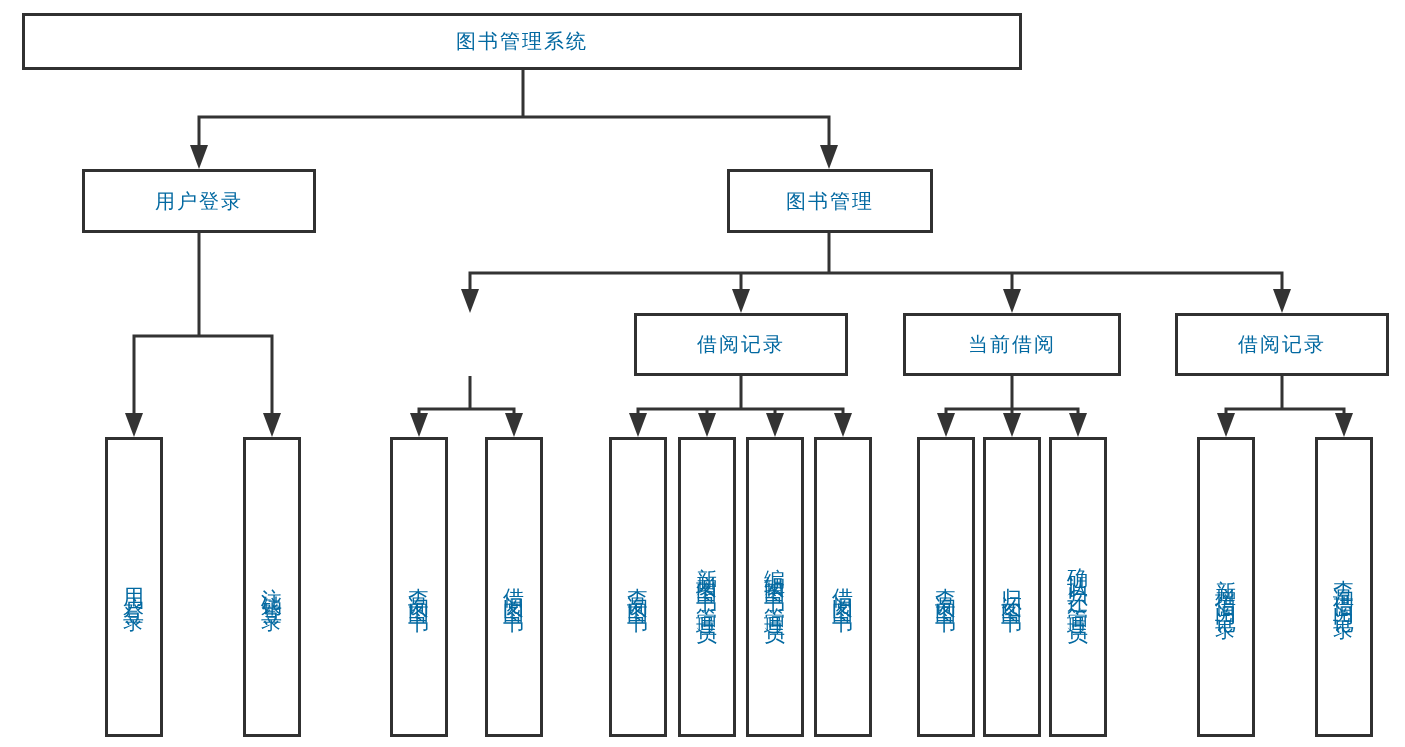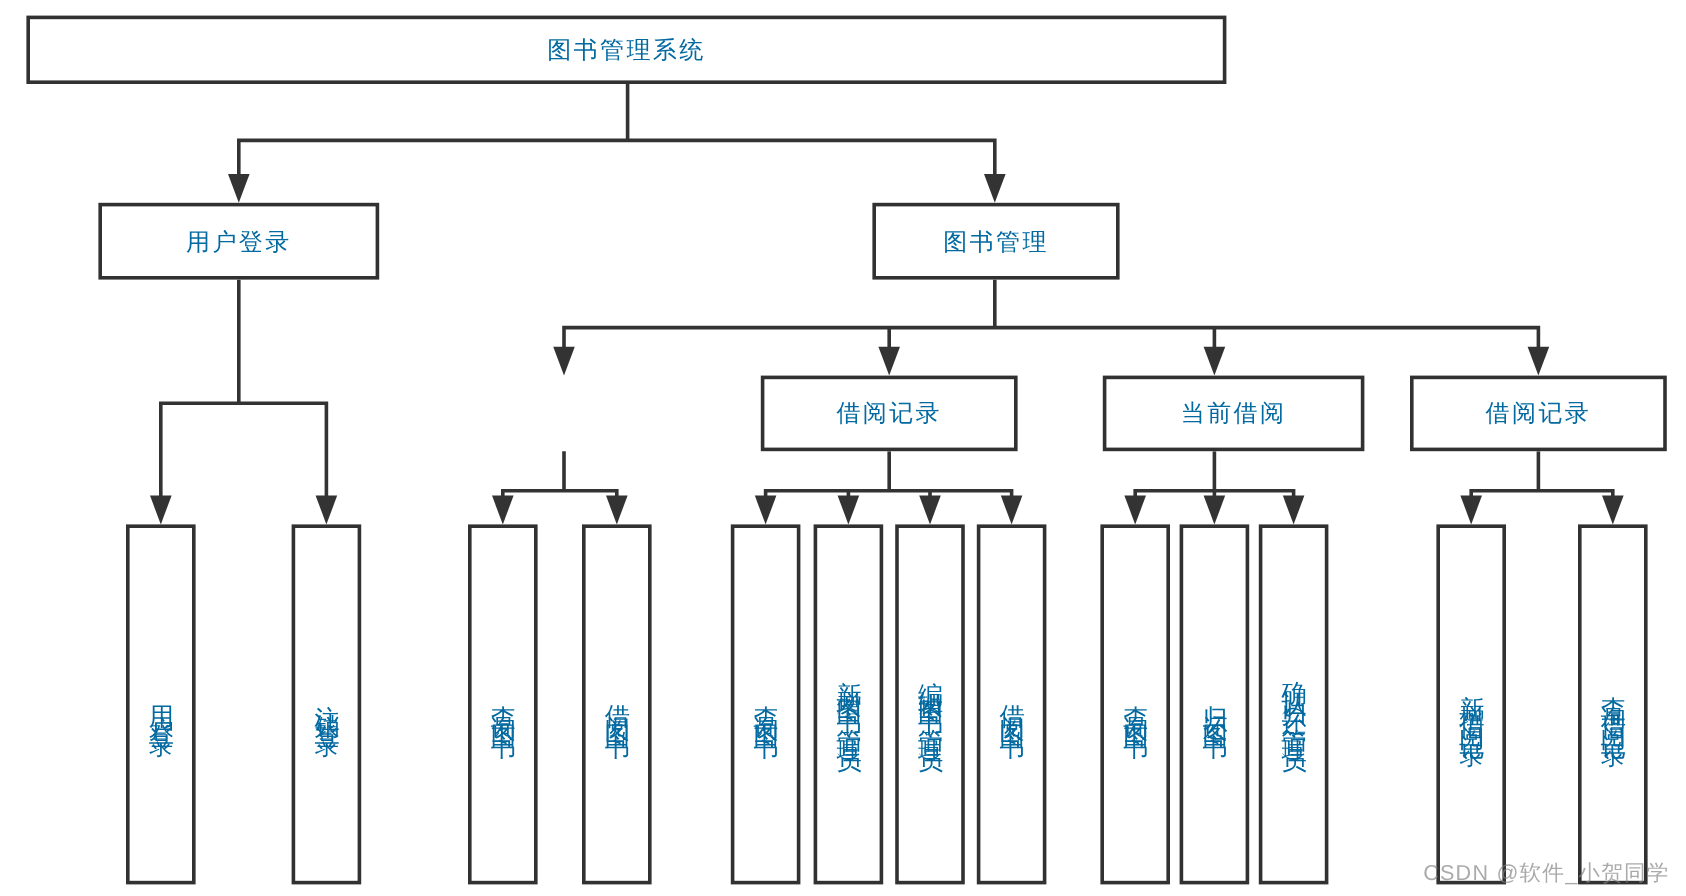--- a/index.html
+++ b/index.html
@@ -38,21 +38,21 @@
     line-height: 1;
     letter-spacing: 8px;
     white-space: nowrap;
   }
   
   .node-root            { left: 22px;   top: 13px;  width: 1000px; height: 57px; }
   .node-user-login      { left: 82px;   top: 169px; width: 234px;  height: 64px; }
   .node-book-management { left: 727px;  top: 169px; width: 206px;  height: 64px; }
   .node-new-book-recommend { left: 363px;  top: 313px; width: 214px; height: 63px; }
   .node-book-borrowing     { left: 634px;  top: 313px; width: 214px; height: 63px; }
-  .node-current-borrowing  { left: 903px;  top: 313px; width: 218px; height: 63px; margin-left: 16px; }
+  .node-current-borrowing  { left: 903px;  top: 313px; width: 218px; height: 63px; }
   .node-borrowing-records  { left: 1175px; top: 313px; width: 214px; height: 63px; }
   
   .leaf { top: 437px; width: 58px; height: 300px; }
   .leaf-1  { left: 105px; }
   .leaf-2  { left: 243px; }
   .leaf-3  { left: 390px; }
   .leaf-4  { left: 485px; }
   .leaf-5  { left: 609px; }
   .leaf-6  { left: 678px; }
   .leaf-7  { left: 746px; }
@@ -175,15 +175,14 @@
   <div class="box leaf leaf-11">
     <span class="v-label">确认归还（管理员）</span>
   </div>
   <div class="box leaf leaf-12">
     <span class="v-label">新增借阅记录</span>
   </div>
   <div class="box leaf leaf-13">
     <span class="v-label">查询借阅记录</span>
   </div>
 
-  <div class="watermark">CSDN @软件_小贺同学</div>
 
 </div>
 
 </body></html>

